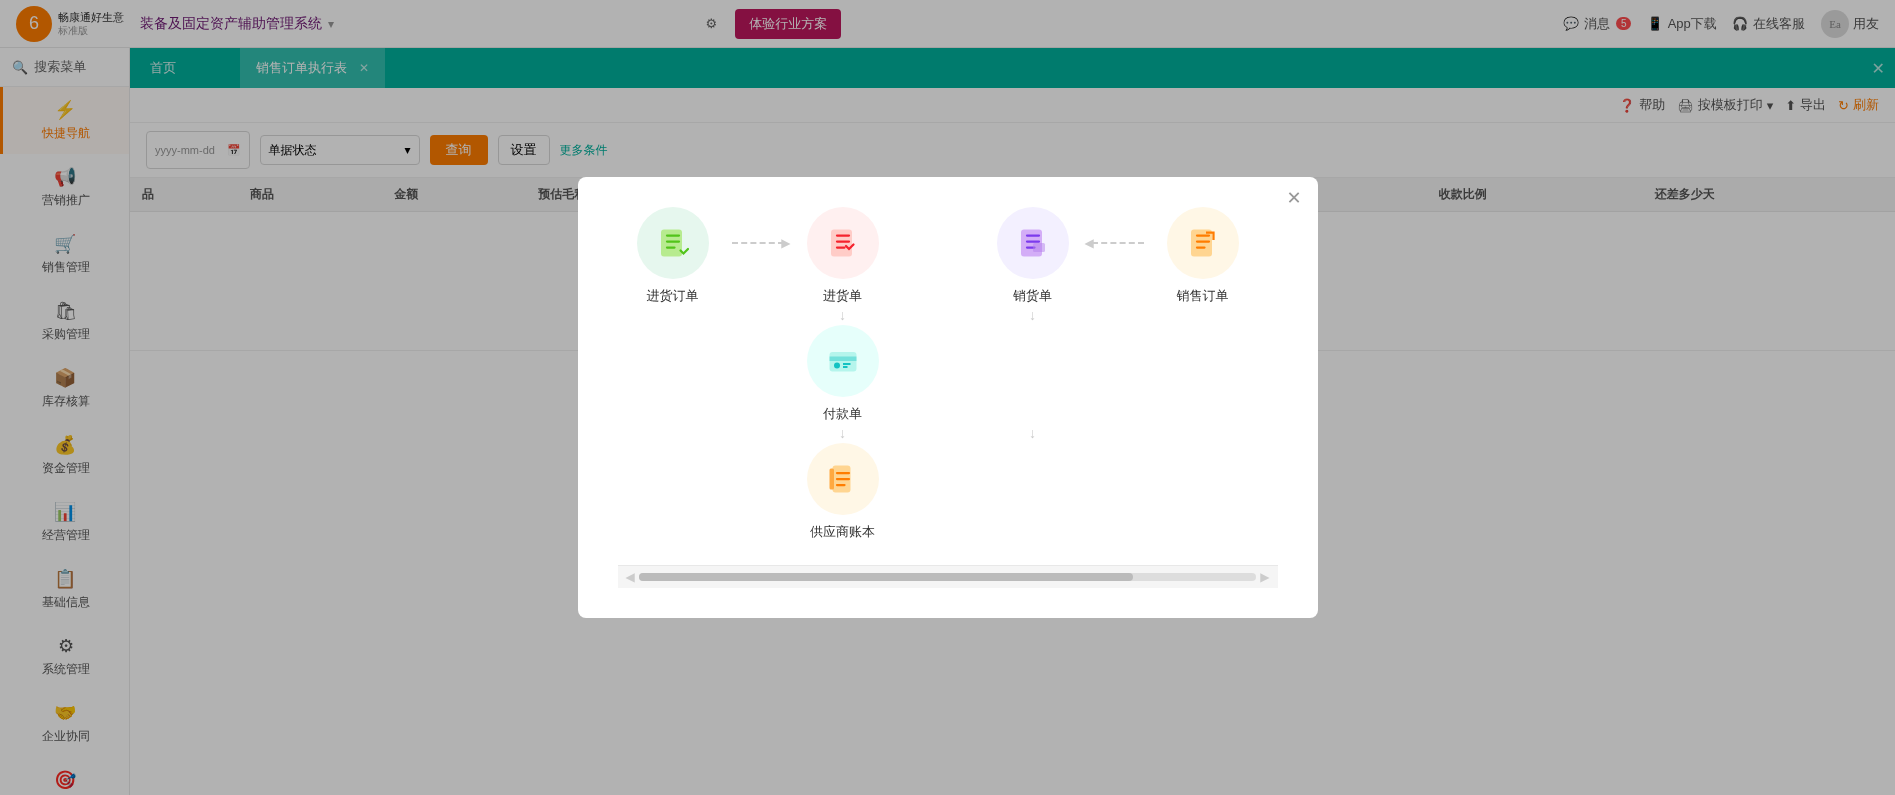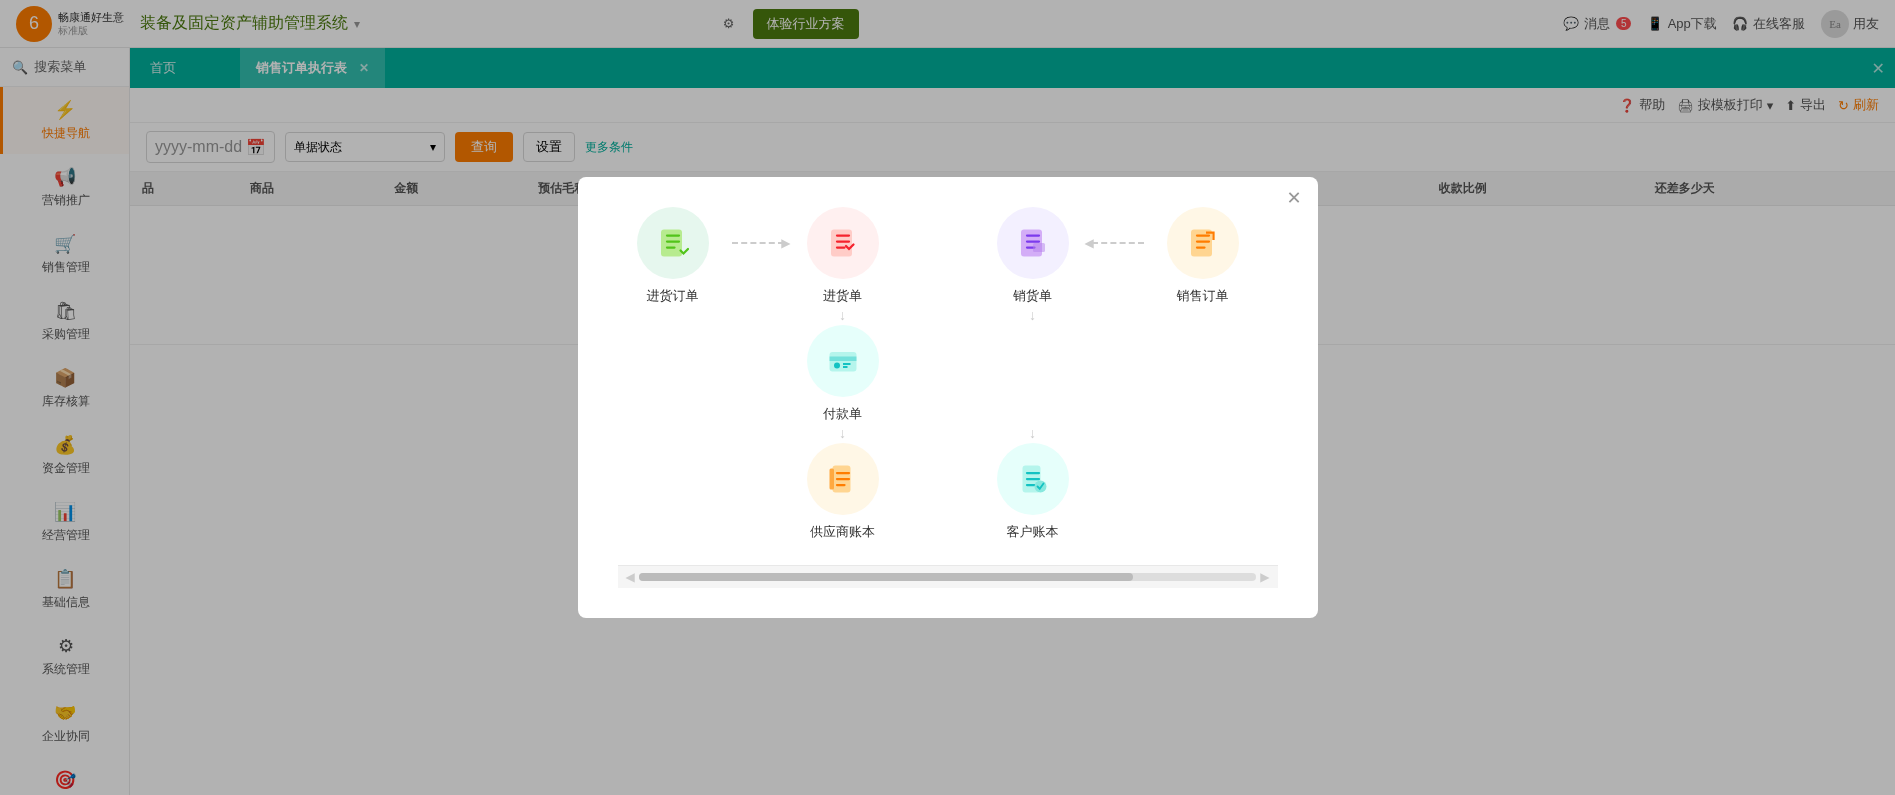--- a/index.html
+++ b/index.html
@@ -10,52 +10,52 @@
     .top-bar { height: 48px; background: #fff; display: flex; align-items: center; padding: 0 16px; border-bottom: 1px solid #e8e8e8; flex-shrink: 0; }
     .main-area { display: flex; flex: 1; overflow: hidden; }
     .sidebar { width: 130px; background: #fff; border-right: 1px solid #e8e8e8; flex-shrink: 0; display: flex; flex-direction: column; }
     .content-area { flex: 1; display: flex; flex-direction: column; background: #f0f2f5; }
 
     
     .logo-area { display: flex; align-items: center; gap: 6px; margin-right: 16px; }
     .logo-circle { width: 36px; height: 36px; background: #ff7d00; border-radius: 50%; display: flex; align-items: center; justify-content: center; color: white; font-size: 18px; }
     .logo-text { font-size: 11px; color: #333; line-height: 1.3; }
     .system-title { display: flex; align-items: center; gap: 6px; margin-right: auto; }
-    .system-title span { font-size: 16px; color: #4d7c0f; }
+    .system-title span { font-size: 14px; color: #701a75; }
     .system-title .dropdown-icon { color: #999; font-size: 12px; }
     .settings-icon { width: 32px; height: 32px; display: flex; align-items: center; justify-content: center; cursor: pointer; color: #666; margin-right: 8px; }
-    .trial-btn { background: #4d7c0f; color: white; border: none; border-radius: 4px; padding: 6px 14px; cursor: pointer; font-size: 13px; margin-right: auto; }
+    .trial-btn { background: #be185d; color: white; border: none; border-radius: 4px; padding: 6px 14px; cursor: pointer; font-size: 13px; margin-right: auto; }
     .top-right { display: flex; align-items: center; gap: 16px; margin-left: auto; }
     .top-right-item { display: flex; align-items: center; gap: 4px; color: #555; cursor: pointer; font-size: 13px; }
     .badge { background: #ff4d4f; color: white; border-radius: 10px; font-size: 10px; padding: 1px 5px; margin-left: 2px; }
     .avatar { width: 28px; height: 28px; border-radius: 50%; background: #ddd; display: flex; align-items: center; justify-content: center; overflow: hidden; }
 
     
     .tab-bar { height: 40px; background: #00b19d; display: flex; align-items: center; padding: 0 0; flex-shrink: 0; }
     .tab-item { padding: 0 16px; height: 40px; display: flex; align-items: center; cursor: pointer; color: rgba(255,255,255,0.85); font-size: 13px; gap: 6px; }
-    .tab-item.active { background: rgba(255,255,255,0.2); color: white; font-weight: bold; }
+    .tab-item.active { background: rgba(255,255,255,0.2); color: white; }
     .tab-home { padding: 0 20px; }
     .tab-close { color: rgba(255,255,255,0.7); margin-left: 6px; font-size: 12px; }
     .tab-close-main { position: absolute; right: 10px; color: rgba(255,255,255,0.7); cursor: pointer; font-size: 16px; }
     .tab-bar-inner { display: flex; align-items: center; width: 100%; position: relative; gap: 44px; }
 
     
     .sidebar-search { padding: 10px 12px; border-bottom: 1px solid #f0f0f0; display: flex; align-items: center; gap: 6px; color: #666; cursor: pointer; font-size: 13px; }
     .sidebar-item { padding: 12px 0; display: flex; flex-direction: column; align-items: center; gap: 4px; cursor: pointer; color: #555; font-size: 12px; border-left: 3px solid transparent; }
     .sidebar-item.active { color: #ff7d00; border-left: 3px solid #ff7d00; background: #fff9f5; }
     .sidebar-icon { font-size: 18px; }
 
     
     .content-toolbar { background: #fff; padding: 8px 16px; display: flex; align-items: center; gap: 12px; border-bottom: 1px solid #f0f0f0; }
     .toolbar-btn { display: flex; align-items: center; gap: 4px; color: #555; cursor: pointer; font-size: 13px; }
     .toolbar-btn.orange { color: #ff7d00; }
 
     
     .filter-bar { background: #fff; padding: 8px 16px; display: flex; align-items: center; gap: 10px; flex-wrap: wrap; border-bottom: 1px solid #f0f0f0; }
-    .filter-input { border: 1px solid #d9d9d9; border-radius: 4px; padding: 4px 8px; height: 32px; font-size: 16px; color: #999; display: flex; align-items: center; gap: 4px; }
+    .filter-input { border: 1px solid #d9d9d9; border-radius: 4px; padding: 4px 8px; height: 38px; font-size: 11px; color: #999; display: flex; align-items: center; gap: 12px; }
     .filter-select { border: 1px solid #d9d9d9; border-radius: 4px; padding: 4px 8px; height: 30px; font-size: 12px; min-width: 120px; display: flex; align-items: center; justify-content: space-between; }
     .search-btn { background: #ff7d00; color: white; border: none; border-radius: 4px; padding: 4px 16px; height: 30px; cursor: pointer; font-size: 13px; }
     .set-btn { border: 1px solid #d9d9d9; background: #fff; border-radius: 4px; padding: 4px 12px; height: 30px; cursor: pointer; font-size: 13px; }
     .more-conditions { color: #00b19d; font-size: 12px; cursor: pointer; }
 
     
     .table-container { background: #fff; margin: 0; flex: 1; overflow: auto; }
     table { width: 100%; border-collapse: collapse; font-size: 12px; }
     th { background: #f5f5f5; padding: 8px 12px; text-align: left; border-bottom: 1px solid #e8e8e8; color: #555; white-space: nowrap; }
     td { padding: 8px 12px; border-bottom: 1px solid #f0f0f0; color: #333; }
@@ -371,31 +371,20 @@
                 </svg>
             </div>
             <div class="flow-label">供应商账本</div>
           </div>
         </div>
 
         <div style="width:80px;"></div>
 
         <div style="display:flex;flex-direction:column;align-items:center;width:110px;">
           <div style="height:20px;display:flex;align-items:center;justify-content:center;color:#ccc;font-size:14px;">↓</div>
-          <div class="flow-node">
-            <div class="flow-circle teal">
-              <svg width="36" height="36" viewBox="0 0 24 24" fill="none">
-                  <rect x="5" y="3" width="12" height="18" rx="2" fill="#b5f5ec"></rect>
-                  <path d="M8 8h8M8 12h8M8 16h5" stroke="#13c2c2" stroke-width="1.5" stroke-linecap="round"></path>
-                  <circle cx="17" cy="17" r="4" fill="#87e8de"></circle>
-                  <path d="M15 17l1.5 1.5L19 15" stroke="#13c2c2" stroke-width="1.2" stroke-linecap="round"></path>
-                </svg>
-            </div>
-            <div class="flow-label">客户账本</div>
-          </div>
         </div>
       </div>
     </div>
 
 
     <div class="scroll-bar-area" style="margin-top:16px;display:flex;align-items:center;">
       <span style="color:#ccc;font-size:12px;margin-right:4px;">◀</span>
       <div style="flex:1;height:8px;background:#ddd;border-radius:4px;">
         <div style="width:80%;height:100%;background:#bbb;border-radius:4px;"></div>
       </div>

